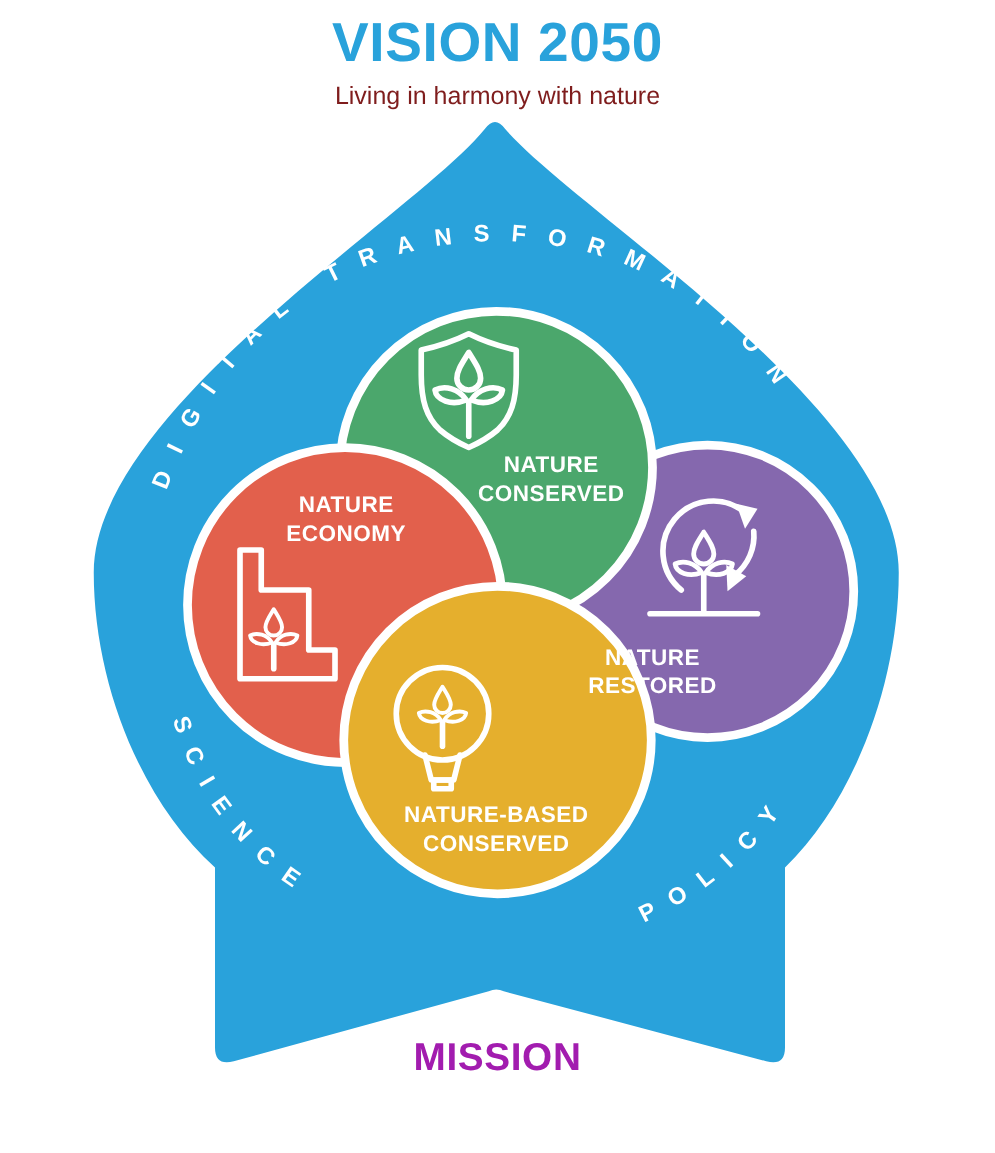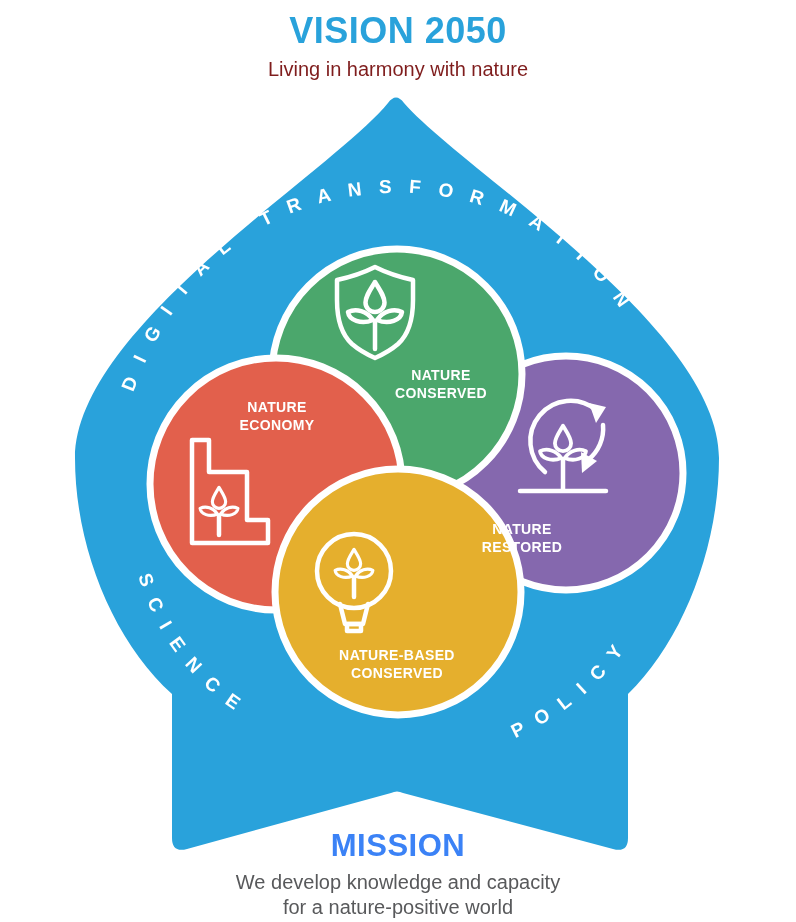--- a/index.html
+++ b/index.html
@@ -1,33 +1,33 @@
 <!DOCTYPE html>
 <html><head>
 <meta charset="utf-8">
 <style>
   html,body{margin:0;padding:0;background:#ffffff;}
   .canvas{
     position:relative;width:796px;height:922px;overflow:hidden;background:#ffffff;
     font-family:"Liberation Sans","DejaVu Sans",sans-serif;
   }
   .hdr{position:absolute;left:0;top:10px;width:796px;text-align:center;}
-  .hdr-title{font-size:36px;font-weight:bold;color:#29A2DB;letter-spacing:.5px;}
+  .hdr-title{font-size:44px;font-weight:bold;color:#29A2DB;letter-spacing:.5px;}
   .hdr-sub{margin-top:6px;font-size:20px;color:#7f1d1d;}
   .badge-svg{position:absolute;left:0;top:0;}
   .curved{fill:#ffffff;font-weight:bold;font-size:19px;}
   .curve-top{letter-spacing:17px;}
   .curve-side{letter-spacing:14px;}
   .circle-label{
     position:absolute;transform:translate(-50%,-50%);
-    color:#ffffff;font-weight:bold;font-size:14px;line-height:1.3;
+    color:#ffffff;font-weight:bold;font-size:18px;line-height:1.3;
     text-align:center;white-space:pre-line;letter-spacing:.4px;z-index:3;
   }
   .mission{position:absolute;left:0;top:828px;width:796px;text-align:center;z-index:4;}
-  .mission-title{font-size:31px;font-weight:bold;color:#3b82f6;letter-spacing:.5px;}
+  .mission-title{font-size:31px;font-weight:bold;color:#a21caf;letter-spacing:.5px;}
   .mission-text{margin-top:6px;font-size:20px;color:#58595B;line-height:1.25;white-space:pre-line;}
   .icon-stroke{fill:none;stroke:#ffffff;stroke-width:4.5;stroke-linecap:round;stroke-linejoin:round;}
 </style>
 </head>
 <body>
 
 <div class="canvas">
 
   <div class="hdr">
     <div class="hdr-title">VISION 2050</div>
@@ -110,17 +110,15 @@
 CONSERVED</div>
   <div class="circle-label" style="left:277px;top:416px;">NATURE
 ECONOMY</div>
   <div class="circle-label" style="left:522px;top:538px;">NATURE
 RESTORED</div>
   <div class="circle-label" style="left:397px;top:664px;">NATURE-BASED
 CONSERVED</div>
 
   <div class="mission">
     <div class="mission-title">MISSION</div>
-    <div class="mission-text">We develop knowledge and capacity
-for a nature-positive world</div>
   </div>
 
 </div>
 
 </body></html>

